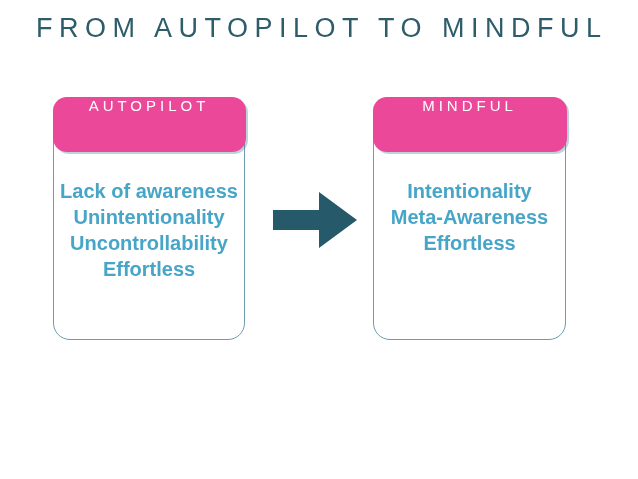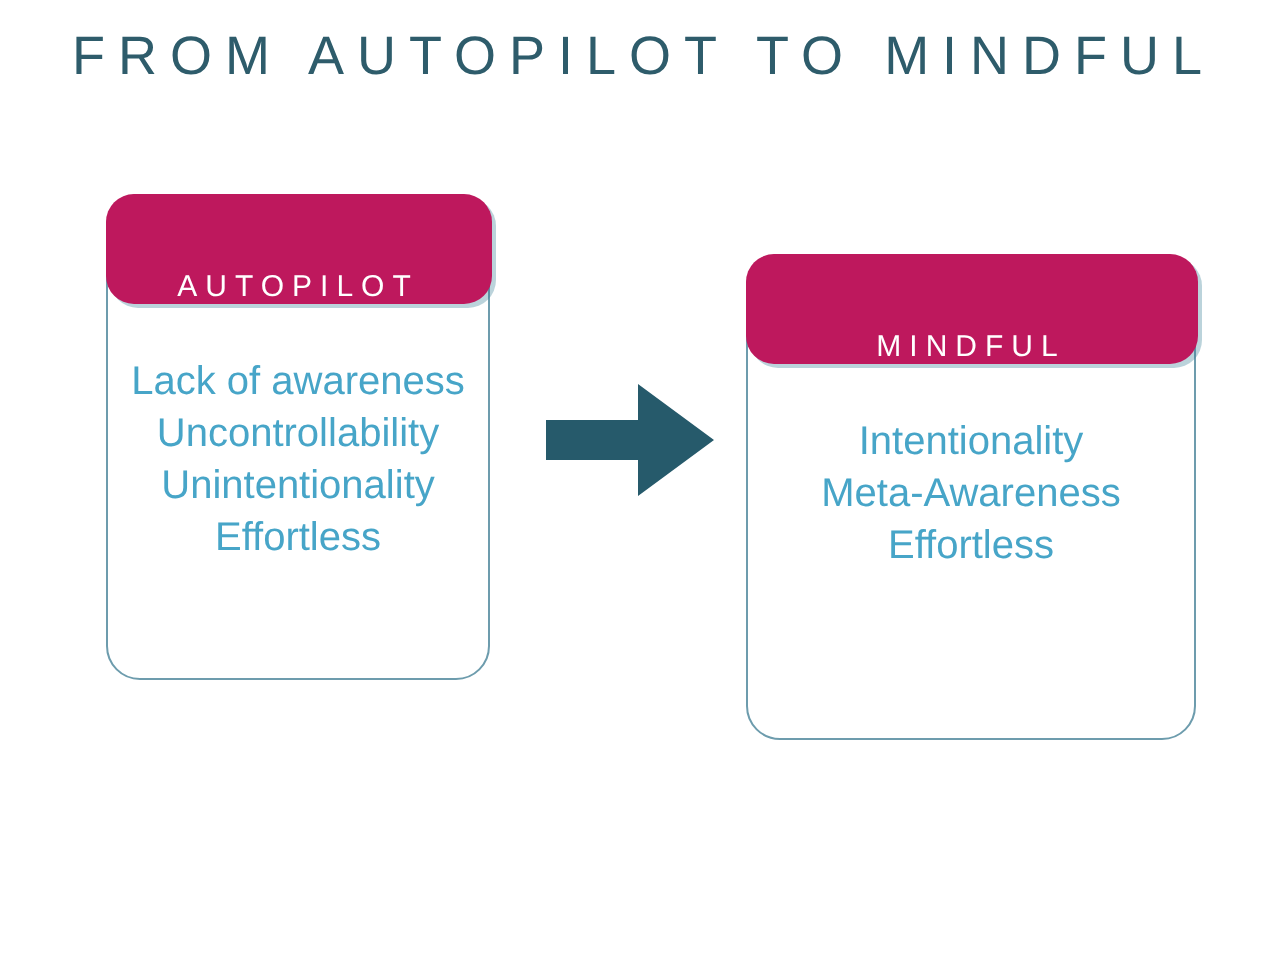--- a/index.html
+++ b/index.html
@@ -26,46 +26,47 @@
   .card {
     position: absolute;
     top: 97px;
     height: 243px;
     background: #ffffff;
     border: 1.5px solid #6D9CAD;
     border-radius: 17px;
     box-sizing: border-box;
   }
   .card-left  { left: 53px;  width: 192px; }
-  .card-right { left: 373px; width: 225px; margin-top: 30px; }
+  .card-right { left: 373px; width: 193px; }
 
   .card-header {
     position: absolute;
     top: -1.5px; left: -1.5px; right: -1.5px;
     height: 55px;
-    background: #be185d;
+    background: #ec4899;
     border-radius: 14px;
     display: flex;
-    align-items: flex-end;
+    align-items: flex-start;
     justify-content: center;
     box-shadow: 2px 2px 0 rgba(60, 130, 152, 0.35);
   }
   .card-header span {
     color: #FFFFFF;
     font-size: 15px;
     font-weight: 400;
     letter-spacing: 4px;
     white-space: nowrap;
   }
 
   .card-body {
     position: absolute;
     top: 55px; left: 0; right: 0; bottom: 0;
     padding-top: 25px;
     text-align: center;
+    font-weight: bold;
   }
   .card-body .line {
     color: #47A5C8;
     font-size: 20px;
     line-height: 26px;
     white-space: nowrap;
   }
 
   .arrow {
     position: absolute;
@@ -79,22 +80,22 @@
 <div class="slide">
 
   <h1 class="title">FROM AUTOPILOT TO MINDFUL</h1>
 
   <div class="card card-left">
     <div class="card-header">
       <span>AUTOPILOT</span>
     </div>
     <div class="card-body">
       <div class="line">Lack of awareness</div>
+      <div class="line">Unintentionality</div>
       <div class="line">Uncontrollability</div>
-      <div class="line">Unintentionality</div>
       <div class="line">Effortless</div>
     </div>
   </div>
 
   <svg class="arrow" viewBox="0 0 85 60" xmlns="http://www.w3.org/2000/svg" aria-hidden="true">
     <polygon points="0,20 46,20 46,2 84,30 46,58 46,40 0,40" fill="#265A6B"></polygon>
   </svg>
 
   <div class="card card-right">
     <div class="card-header">

